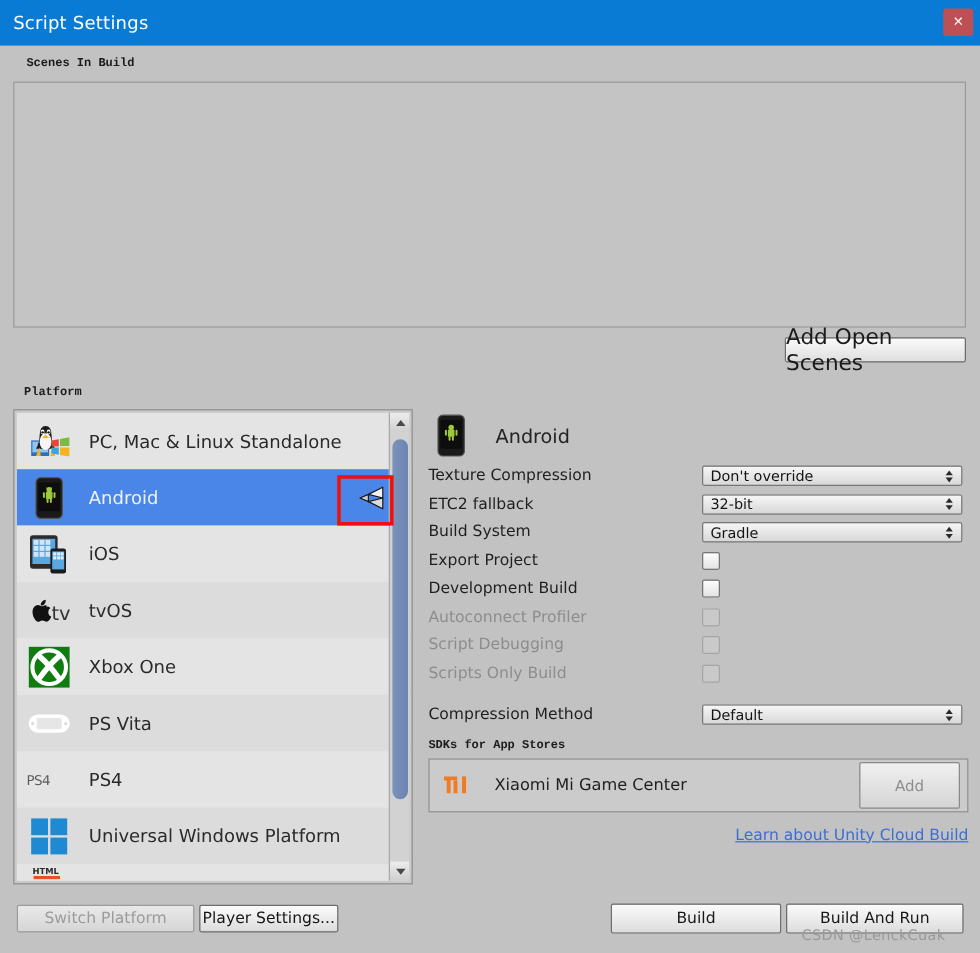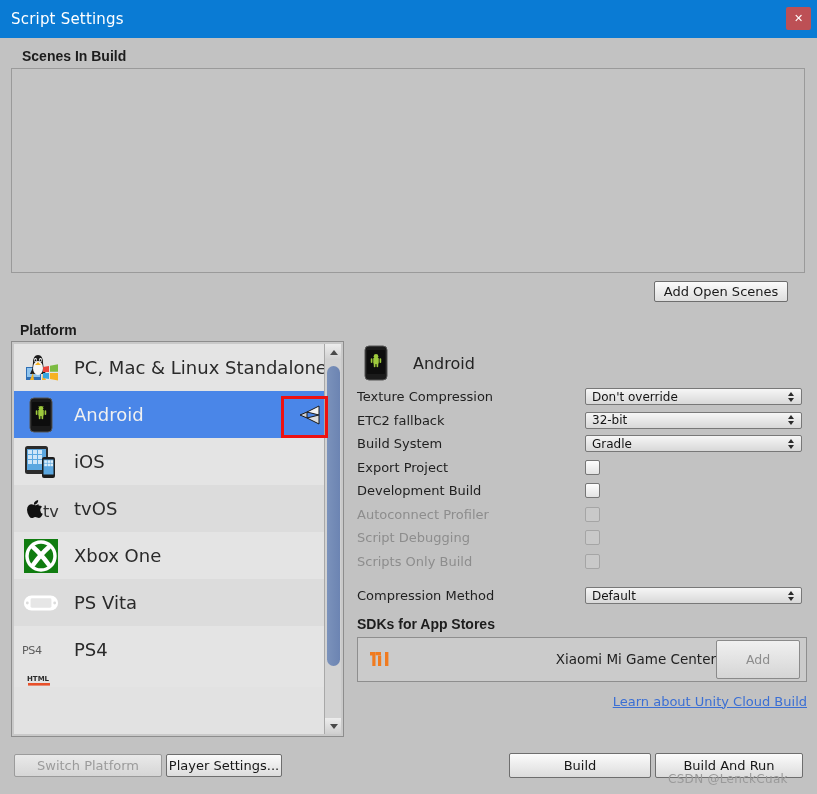--- a/index.html
+++ b/index.html
@@ -21,35 +21,35 @@
   }
   #close-btn {
     position: absolute; right: 6px; top: 7px; width: 25px; height: 23px;
     background: #bd5055; border-radius: 2px;
     display: flex; align-items: center; justify-content: center;
     color: #ffffff; font-size: 11px; font-weight: bold; cursor: pointer;
   }
 
   
   .section-label {
-    font-size: 14px; font-weight: bold; color: #1c1c1c;
-    font-family: Liberation Sans, sans-serif;
+    font-size: 10px; font-weight: bold; color: #1c1c1c;
+    font-family: Liberation Mono, monospace;
   }
 
   
   #scenes-label { position: absolute; left: 22px; top: 48px; }
   #scenes-box {
     position: absolute; left: 11px; top: 68px; width: 794px; height: 205px;
     background: #c4c4c4; border: 1px solid #9a9a9a;
   }
   #add-open-scenes {
-    position: absolute; left: 654px; top: 281px; width: 134px; height: 21px;
+    position: absolute; left: 654px; top: 281px; width: 151px; height: 21px;
     background: linear-gradient(#fbfbfb, #dedede);
     border: 1px solid #6e6e6e; border-radius: 2px;
-    font-size: 13px; color: #1a1a1a; cursor: pointer;
+    font-size: 18px; color: #1a1a1a; cursor: pointer;
     display: flex; align-items: center; justify-content: center;
   }
 
   
   #platform-label { position: absolute; left: 20px; top: 322px; }
 
   #platform-list-wrap {
     position: absolute; left: 11px; top: 341px; width: 333px; height: 396px;
     background: #c9c9c9; border: 1px solid #8d8d8d;
     padding: 2px;
@@ -60,21 +60,21 @@
   }
   .plat-row {
     position: relative; height: 47px; display: flex; align-items: center;
     padding-left: 8px; cursor: pointer;
   }
   .plat-row.alt { background: #dcdcdc; }
   .plat-row.even { background: #e4e4e4; }
   .plat-row.selected { background: #4a86e8; }
   .plat-row.selected .plat-name { color: #f0f0f0; }
   .plat-name {
-    font-size: 18px; color: #2a2a2a; margin-left: 14px;
+    font-size: 15px; color: #2a2a2a; margin-left: 14px;
     font-family: "DejaVu Sans", "Liberation Sans", sans-serif;
   }
   .plat-icon {
     width: 38px; height: 38px; flex: 0 0 38px;
     display: flex; align-items: center; justify-content: center;
     position: relative;
   }
   .unity-badge {
     position: absolute; right: 18px; top: 50%; transform: translateY(-50%);
     width: 26px; height: 24px; display: flex; align-items: center; justify-content: center;
@@ -142,21 +142,21 @@
   .cbox {
     width: 15px; height: 15px; border: 1px solid #767676; border-radius: 2px;
     background: linear-gradient(#fdfdfd, #e3e3e3); cursor: pointer;
   }
   .cbox.disabled { background: #c9c9c9; border-color: #a5a5a5; cursor: default; }
 
   #sdk-label { margin-top: 8px; }
   #sdk-box {
     margin-top: 5px; width: 450px; height: 45px;
     background: #cbcbcb; border: 1px solid #8e8e8e;
-    display: flex; align-items: center; padding: 0 6px; text-align: right;
+    display: flex; align-items: center; padding: 0 6px;
   }
   #xiaomi-logo {
     width: 30px; height: 26px; margin-left: 4px;
     display: flex; align-items: center; justify-content: center;
   }
   #sdk-name { font-size: 13.5px; color: #1f1f1f; margin-left: 14px; flex: 1; }
   #sdk-add-btn {
     width: 84px; height: 39px;
     background: linear-gradient(#f0f0f0, #d5d5d5);
     border: 1px solid #8a8a8a; border-radius: 2px;
@@ -327,20 +327,31 @@
 
       <div class="plat-row even">
         <div class="plat-icon">
           <svg width="44" height="16" viewBox="0 0 44 16">
             <text x="0" y="13" font-family="DejaVu Sans, sans-serif" font-size="13" letter-spacing="-0.5" fill="#5c5c5c">PS4</text>
           </svg>
         </div>
         <div class="plat-name">PS4</div>
       </div>
 
+      <div class="plat-row alt">
+        <div class="plat-icon">
+          <svg width="32" height="32" viewBox="0 0 32 32">
+            <rect x="1" y="1" width="14" height="14" fill="#1f8ad2"></rect>
+            <rect x="17" y="1" width="14" height="14" fill="#1f8ad2"></rect>
+            <rect x="1" y="17" width="14" height="14" fill="#1f8ad2"></rect>
+            <rect x="17" y="17" width="14" height="14" fill="#1f8ad2"></rect>
+          </svg>
+        </div>
+        <div class="plat-name">Universal Windows Platform</div>
+      </div>
 
       <div class="plat-row even" style="height:14px;">
         <div class="plat-icon" style="height:14px;">
           <svg width="30" height="14" viewBox="0 0 30 14">
             <text x="1" y="8" font-family="DejaVu Sans, sans-serif" font-size="7" font-weight="bold" fill="#2b2b2b">HTML</text>
             <rect x="2" y="10" width="22" height="2.6" fill="#e8502a"></rect>
           </svg>
         </div>
       </div>
 

